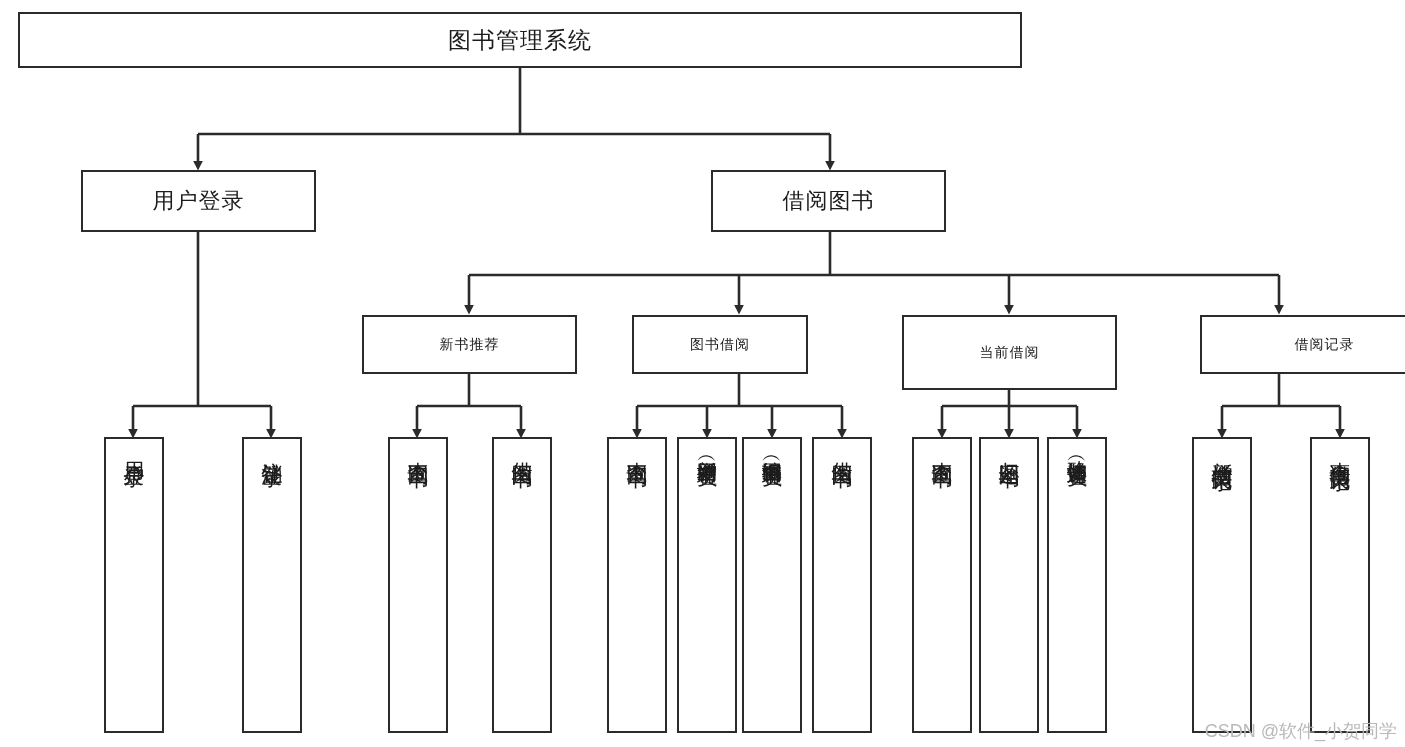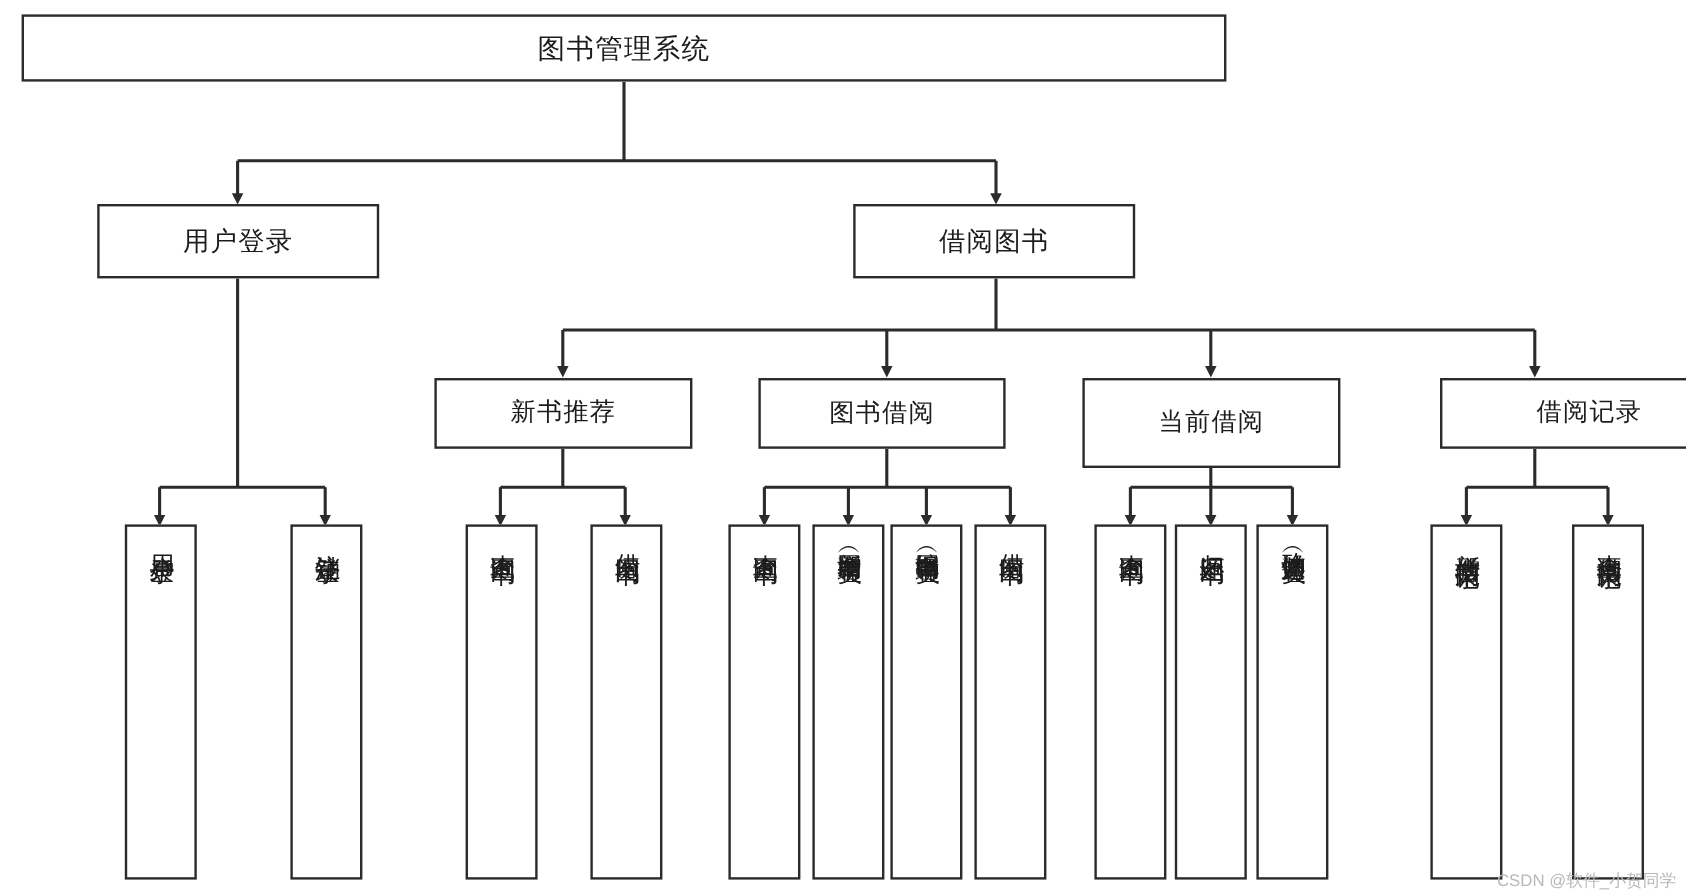--- a/index.html
+++ b/index.html
@@ -36,21 +36,21 @@
     color: #1c1c1c;
   }
   .node .label {
     font-size: 22px;
     line-height: 1.25;
     letter-spacing: 1px;
     white-space: nowrap;
   }
   .node.root .label { font-size: 23px; }
   .node.level2 .label { font-size: 22px; }
-  .node.level3 .label { font-size: 21px; }
+  .node.level3 .label { font-size: 14px; }
   
   .node.leaf {
     align-items: flex-start;
     justify-content: center;
     padding-top: 6px;
   }
   .node.leaf .label {
     writing-mode: vertical-rl;
     text-orientation: upright;
     font-size: 21px;
@@ -58,21 +58,21 @@
     letter-spacing: 2px;
     white-space: nowrap;
     height: auto;
     max-height: 100%;
   }
   .node.leaf.tall .label { font-size: 20px; letter-spacing: 1px; }
   .watermark {
     position: absolute;
     right: 8px;
     bottom: 4px;
-    font-size: 14px;
+    font-size: 18px;
     color: #b9b9b9;
     white-space: nowrap;
     user-select: none;
   }
 </style>
 </head>
 <body>
 
 <div id="canvas">
 
@@ -134,21 +134,21 @@
   <div class="node level2" style="left:81px; top:170px; width:235px; height:62px;">
     <span class="label">用户登录</span>
   </div>
   <div class="node level2" style="left:711px; top:170px; width:235px; height:62px;">
     <span class="label">借阅图书</span>
   </div>
 
   <div class="node level3" style="left:362px; top:315px; width:215px; height:59px;">
     <span class="label">新书推荐</span>
   </div>
-  <div class="node level3" style="left:632px; top:315px; width:206px; height:59px;font-family:Liberation Serif, serif;">
+  <div class="node level3" style="left:632px; top:315px; width:176px; height:59px;">
     <span class="label">图书借阅</span>
   </div>
   <div class="node level3" style="left:902px; top:315px; width:215px; height:75px;">
     <span class="label">当前借阅</span>
   </div>
   <div class="node level3" style="left:1172px; top:315px; width:249px; height:59px;margin-left:28px;">
     <span class="label">借阅记录</span>
   </div>
 
   <div class="node leaf" style="left:104px; top:437px; width:60px; height:296px;">

